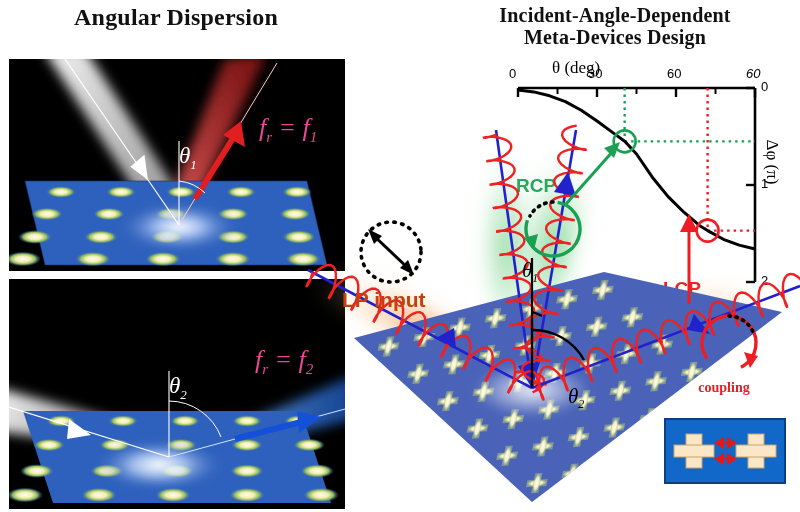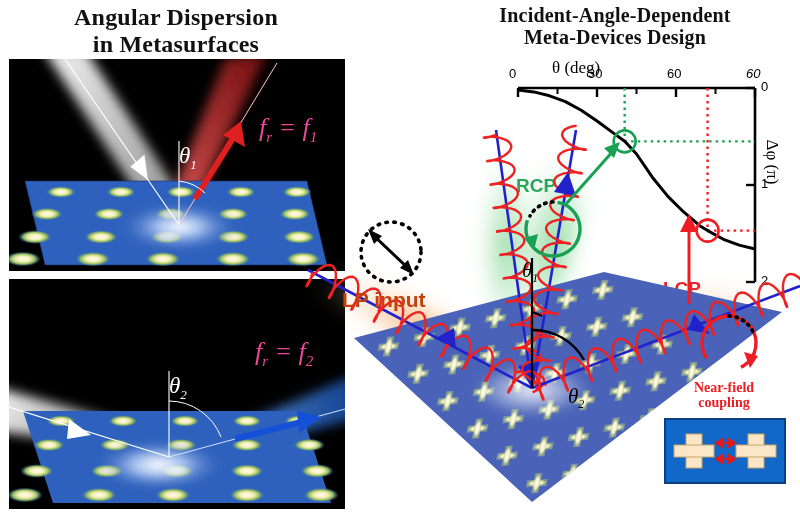--- a/index.html
+++ b/index.html
@@ -63,21 +63,20 @@
 
   svg{display:block;overflow:visible;}
 </style>
 </head>
 <body>
 
 <div id="root">
 
   <div class="title abs" id="title-left">
     <div>Angular Dispersion</div>
-    <div>in Metasurfaces</div>
   </div>
 
   <div class="title abs" id="title-right">
     <div>Incident-Angle-Dependent</div>
     <div>Meta-Devices Design</div>
   </div>
 
   <div class="panel" id="panel-top">
     <svg width="336" height="212" viewBox="0 0 336 212">
       <defs>
@@ -225,21 +224,21 @@
       <line x1="226" y1="160" x2="296" y2="142" stroke="#1550d8" stroke-width="6"></line>
       <polygon points="312,138 290,154 288,132" fill="#1550d8"></polygon>
 
       <line x1="160" y1="178" x2="160" y2="92" stroke="#ffffff" stroke-width="1.1"></line>
       <path d="M160,122 A56,56 0 0,1 212,158" fill="none" stroke="#ffffff" stroke-width="1"></path>
     </svg>
 
     <div class="theta" style="left:160px;top:94px;">
       <span>θ</span><sub>2</sub>
     </div>
-    <div class="eq" style="left:246px;top:58px;">
+    <div class="eq" style="left:246px;top:66px;">
       <span>f</span><sub>r</sub><span> = f</span><sub>2</sub>
     </div>
   </div>
 
   <div id="chart">
     <div id="xaxis-title" style="left:82px;top:-2px;">θ (deg)</div>
     <div id="yaxis-title" style="left:272px;top:92px;width:60px;text-align:center;">Δφ (π)</div>
     <svg id="chart-svg" width="330" height="240" viewBox="0 0 330 240">
         <line x1="48" y1="28" x2="285" y2="28" stroke="#000" stroke-width="2.6"></line>
         <line x1="285" y1="28" x2="285" y2="222" stroke="#000" stroke-width="2.6"></line>
@@ -551,21 +550,20 @@
     <line x1="6" y1="74" x2="54" y2="20" stroke="#1aa053" stroke-width="3"></line>
     <polygon points="60,12 44,18 54,28" fill="#1aa053"></polygon>
   </svg>
 
   <svg class="abs" style="left:676px;top:212px;" width="26" height="96" viewBox="0 0 26 96">
     <line x1="13" y1="92" x2="13" y2="14" stroke="#ee1c23" stroke-width="3"></line>
     <polygon points="13,2 4,20 22,20" fill="#ee1c23"></polygon>
   </svg>
 
   <div id="nf-label" class="abs" style="left:664px;top:380px;width:120px;">
-    <div>Near-field</div>
     <div>coupling</div>
   </div>
   <svg class="abs" style="left:664px;top:418px;" width="122" height="66" viewBox="0 0 122 66">
     <rect x="1" y="1" width="120" height="64" fill="#1268c8" stroke="#0b3f82" stroke-width="2"></rect>
 
     <g>
       <rect x="22" y="16" width="16" height="34" fill="#fbe7c8" stroke="#c8a468" stroke-width="1"></rect>
       <rect x="10" y="27" width="40" height="12" fill="#fbe7c8" stroke="#c8a468" stroke-width="1"></rect>
     </g>
 

